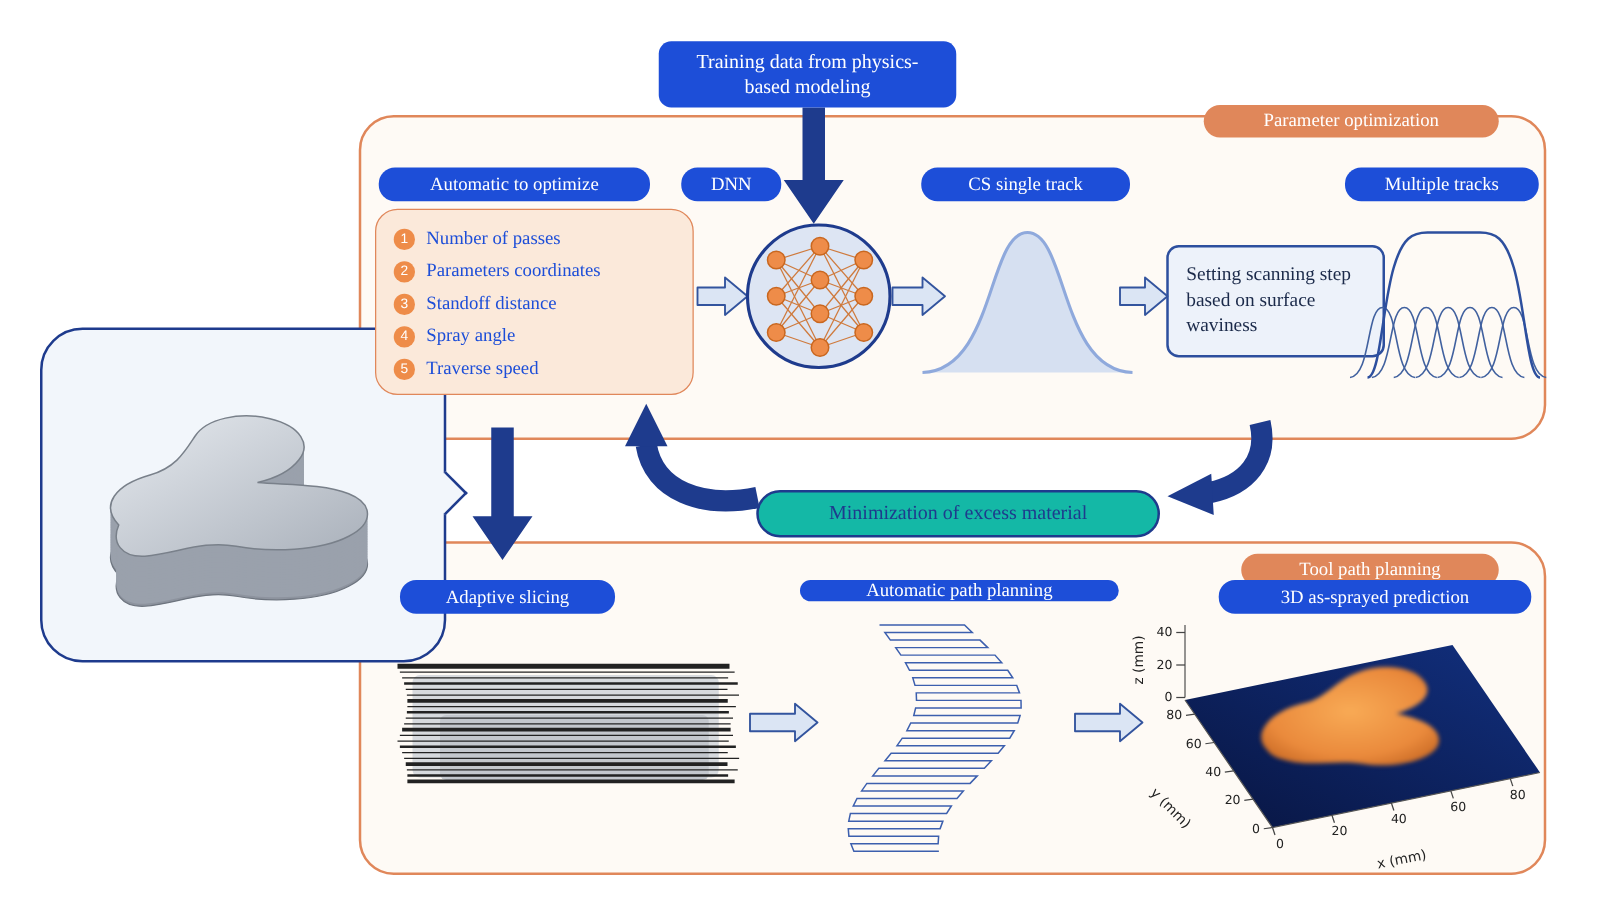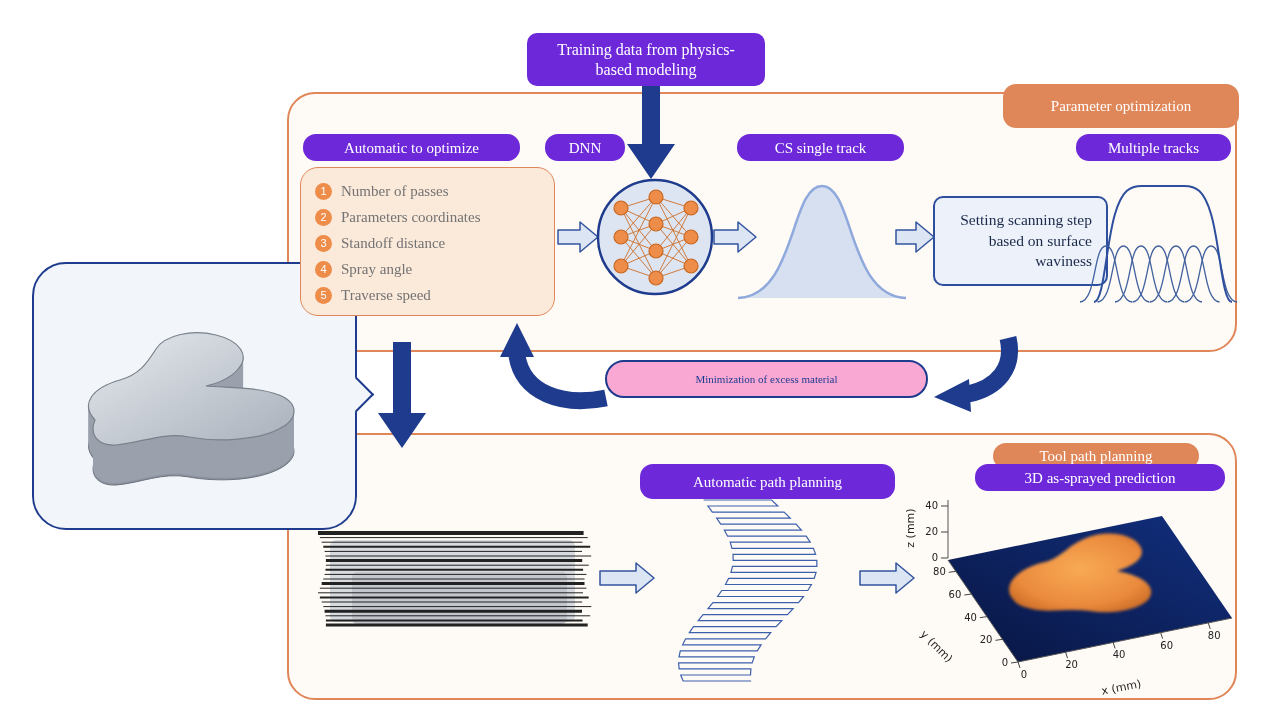--- a/index.html
+++ b/index.html
@@ -7,37 +7,37 @@
   .canvas{position:relative;width:1280px;height:720px;background:#fff}
   .section{position:absolute;border:2px solid #e0875a;border-radius:28px;background:#fefaf5;z-index:0}
   #section-param{left:287px;top:92px;width:950px;height:260px}
   #section-tool{left:287px;top:433px;width:950px;height:267px}
   .bubble{position:absolute;left:32px;top:262px;width:325px;height:268px;background:#f2f6fb;border:2.5px solid #1e3b8d;border-radius:34px;z-index:1}
   .bubble-point{position:absolute;right:-14px;top:118px;width:25px;height:25px;background:#f2f6fb;border-top:2.5px solid #1e3b8d;border-right:2.5px solid #1e3b8d;transform:rotate(45deg)}
   .box{position:absolute;z-index:2}
   #params-box{left:300px;top:167px;width:255px;height:149px;background:#fbe9da;border:1.5px solid #e0875a;border-radius:18px;padding:10px 0 0 14px}
   .param-row{display:flex;align-items:center;gap:9px;height:26px}
   .num-badge{width:17px;height:17px;border-radius:50%;background:#ee8c49;color:#fff;font-size:11px;display:flex;align-items:center;justify-content:center;flex:none;font-family:"Liberation Sans",sans-serif}
-  .param-label{font-size:15px;color:#737373;white-space:nowrap}
-  #setting-box{left:933px;top:196px;width:175px;height:90px;background:#edf2fa;border:2px solid #2d4f9e;border-radius:10px;display:flex;align-items:center;justify-content:center;text-align:right;font-size:15.5px;color:#1b2a4a;padding:6px 14px;line-height:1.35}
-  #minimization-box{left:605px;top:360px;width:323px;height:38px;background:#f9a8d4;border:2px solid #1e3b8d;border-radius:19px;display:flex;align-items:center;justify-content:center;font-size:11px;color:#1e3b8d}
+  .param-label{font-size:15px;color:#1d4ed8;white-space:nowrap}
+  #setting-box{left:933px;top:196px;width:175px;height:90px;background:#edf2fa;border:2px solid #2d4f9e;border-radius:10px;display:flex;align-items:center;justify-content:center;text-align:left;font-size:15.5px;color:#1b2a4a;padding:6px 14px;line-height:1.35}
+  #minimization-box{left:605px;top:392px;width:323px;height:38px;background:#14b8a6;border:2px solid #1e3b8d;border-radius:19px;display:flex;align-items:center;justify-content:center;font-size:16px;color:#1e3b8d}
   svg#gfx{position:absolute;left:0;top:0;z-index:3;pointer-events:none}
   .pill{position:absolute;display:flex;align-items:center;justify-content:center;text-align:center;color:#fff;border-radius:13px;font-size:15px;z-index:4;line-height:1.2}
-  .pill.navy{background:#6d28d9}
+  .pill.navy{background:#1d4ed8}
   .pill.orange{background:#e0875a}
   #pill-training{left:527px;top:33px;width:238px;height:53px;border-radius:10px;font-size:16px;padding:0 14px}
-  #pill-param-title{left:1003px;top:84px;width:236px;height:44px}
+  #pill-param-title{left:963px;top:84px;width:236px;height:26px}
   #pill-params{left:303px;top:134px;width:217px;height:27px}
   #pill-dnn{left:545px;top:134px;width:80px;height:27px}
   #pill-cs{left:737px;top:134px;width:167px;height:27px}
   #pill-mt{left:1076px;top:134px;width:155px;height:27px}
   #pill-desired{left:55px;top:285px;width:150px;height:26px}
   #pill-tool-title{left:993px;top:443px;width:206px;height:26px}
   #pill-slicing{left:320px;top:464px;width:172px;height:27px}
-  #pill-auto{left:640px;top:464px;width:255px;height:35px}
+  #pill-auto{left:640px;top:464px;width:255px;height:17px}
   #pill-pred{left:975px;top:464px;width:250px;height:27px}
 </style>
 </head>
 <body>
 
 <div class="canvas">
 
   <div class="section" id="section-param"></div>
   <div class="section" id="section-tool"></div>
 
@@ -272,16 +272,17 @@
     </g>
   </svg>
 
   <div class="pill navy" id="pill-training">Training data from physics-based modeling</div>
   <div class="pill orange" id="pill-param-title">Parameter optimization</div>
   <div class="pill navy" id="pill-params">Automatic to optimize</div>
   <div class="pill navy" id="pill-dnn">DNN</div>
   <div class="pill navy" id="pill-cs">CS single track</div>
   <div class="pill navy" id="pill-mt">Multiple tracks</div>
   <div class="pill orange" id="pill-tool-title">Tool path planning</div>
+  <div class="pill navy" id="pill-slicing">Adaptive slicing</div>
   <div class="pill navy" id="pill-auto">Automatic path planning</div>
   <div class="pill navy" id="pill-pred">3D as-sprayed prediction</div>
 
 </div>
 
 </body></html>

